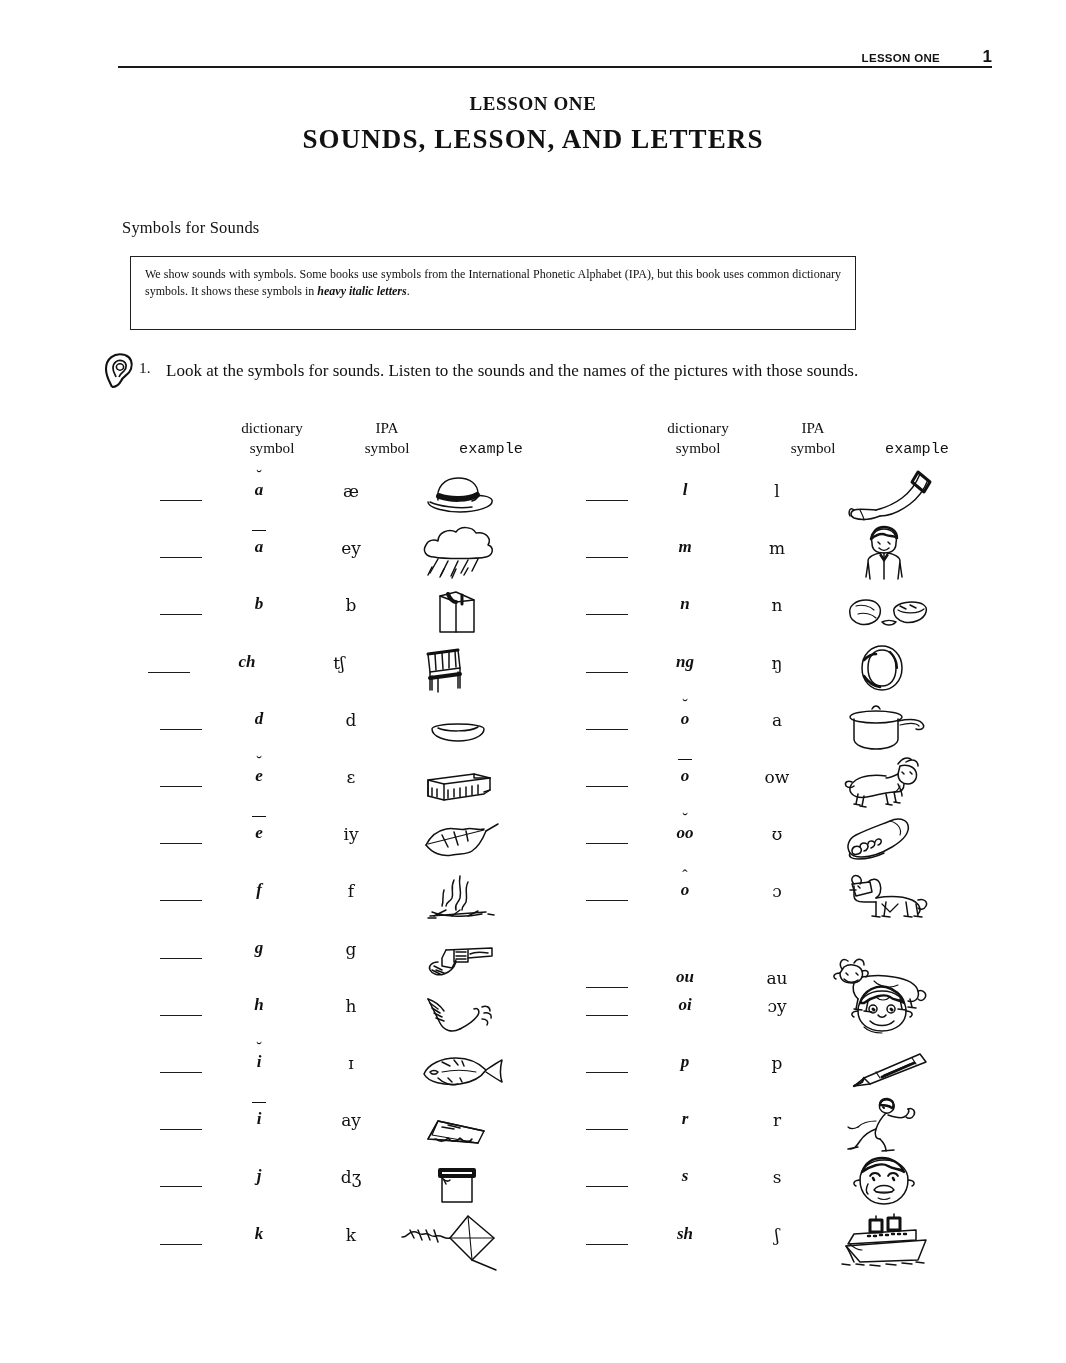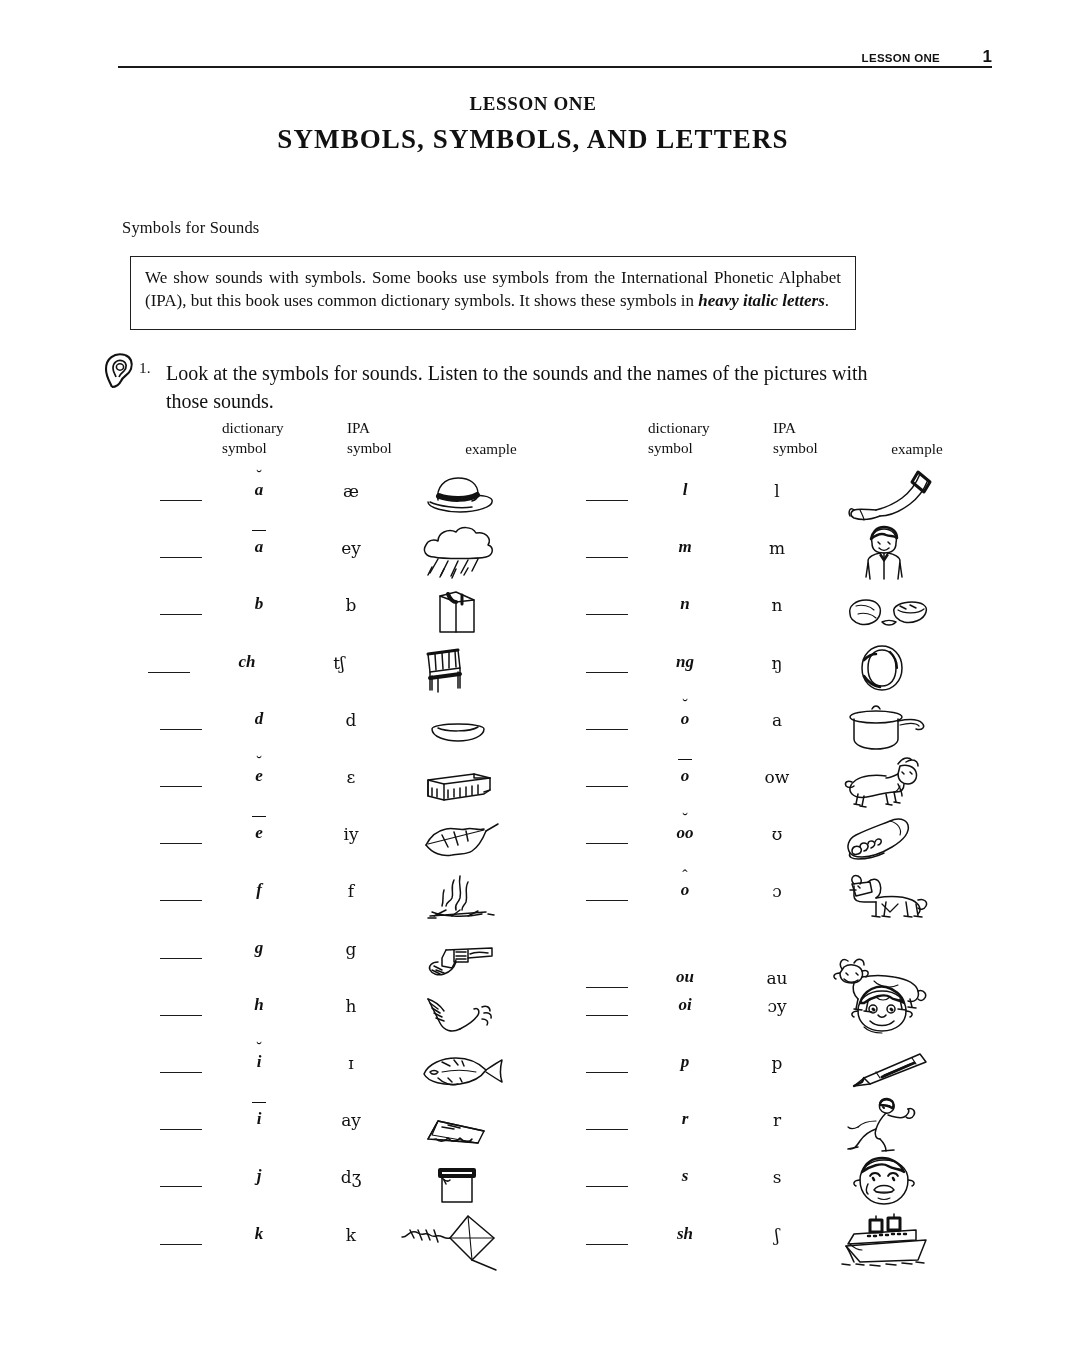--- a/index.html
+++ b/index.html
@@ -90,21 +90,21 @@
     position: absolute;
     left: 130px;
     top: 256px;
     width: 726px;
     height: 74px;
     border: 1.4px solid #202020;
     box-sizing: border-box;
   }
   .info-box .inner {
     padding: 9px 14px 0 14px;
-    font-size: 17px;
+    font-size: 12px;
     line-height: 1.38;
     text-align: justify;
   }
   .info-box .emph {
     font-style: italic;
     font-weight: bold;
   }
 
   
   .ear-icon {
@@ -118,21 +118,21 @@
     position: absolute;
     left: 139px;
     top: 359px;
     font-size: 15.4px;
   }
   .instruction-text {
     position: absolute;
     left: 166px;
     top: 359px;
     width: 710px;
-    font-size: 20px;
+    font-size: 17px;
     line-height: 1.42;
   }
 
   
   .sym-table {
     position: absolute;
     left: 0;
     top: 0;
     width: 1066px;
     height: 1363px;
@@ -141,23 +141,23 @@
     position: absolute;
     top: 418px;
     left: 0;
     width: 1066px;
     height: 44px;
   }
   .col-head {
     position: absolute;
     font-size: 15.2px;
     line-height: 1.32;
-    text-align: left;
-  }
-  .col-head.centered { text-align: center; }
+    text-align: center;
+  }
+  .col-head.centered { text-align: center; font-family: Liberation Mono, monospace; }
 
   .row {
     position: absolute;
     height: 56px;
     width: 470px;
   }
   .row .blank-line {
     position: absolute;
     left: 0;
     top: 28px;
@@ -231,21 +231,21 @@
 </head>
 <body>
 
 <div class="running-head">
   <div class="rule"></div>
   <div class="lesson-label">LESSON ONE</div>
   <div class="page-number">1</div>
 </div>
 
 <div class="lesson-kicker">LESSON ONE</div>
-<div class="lesson-title">SYMBOLS, SYMBOLS, AND LETTERS</div>
+<div class="lesson-title">SOUNDS, LESSON, AND LETTERS</div>
 
 <div class="section-heading">Symbols for Sounds</div>
 
 <div class="info-box">
   <div class="inner"><span>We show sounds with symbols. Some books use symbols from the International Phonetic Alphabet (IPA), but this book uses common dictionary symbols. It shows these symbols in </span><span class="emph">heavy italic letters</span><span>.</span></div>
 </div>
 
 <div class="ear-icon">
   <svg viewBox="0 0 34 38">
     <path d="M24 4 C13 1 5 8 5 18 C5 26 9 31 11 36" fill="none" stroke="#111" stroke-width="2.1"></path>

